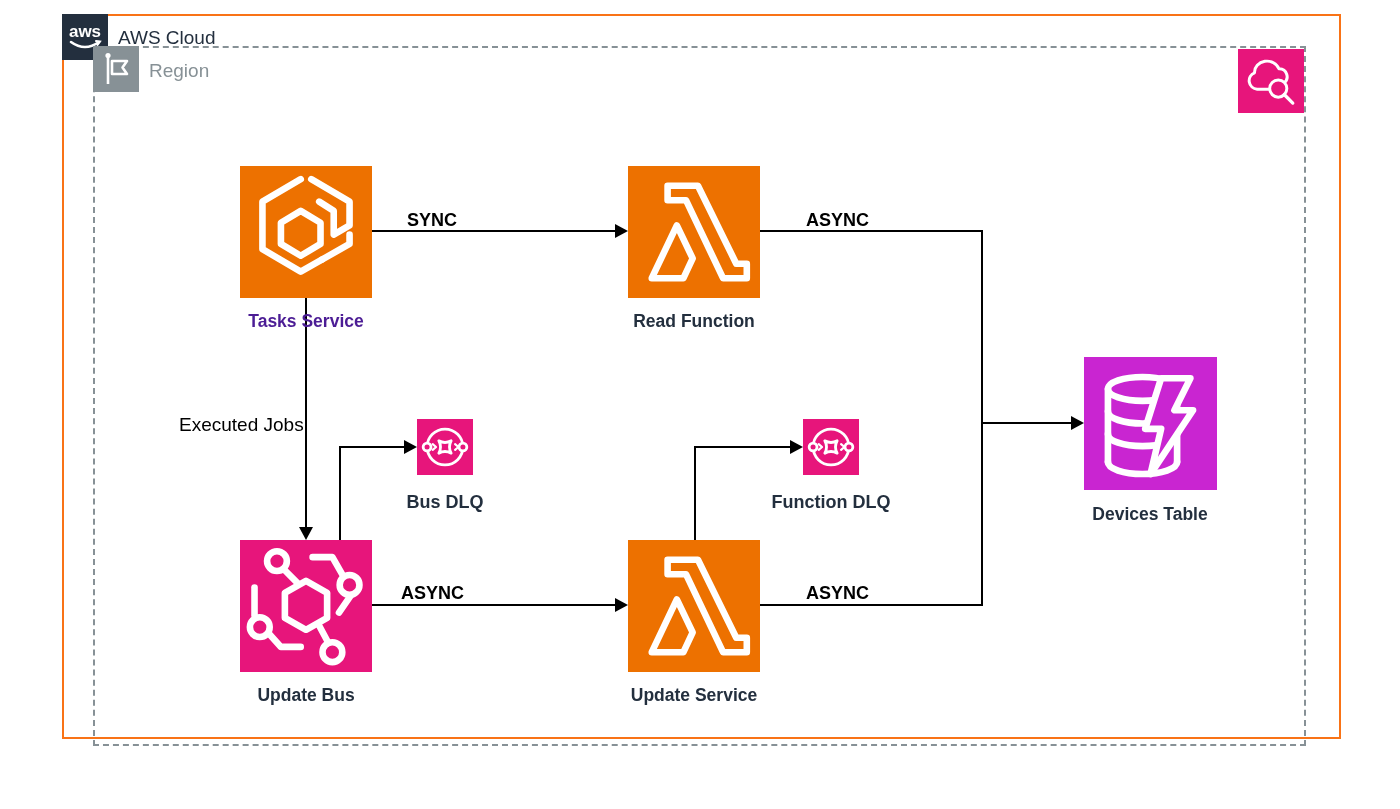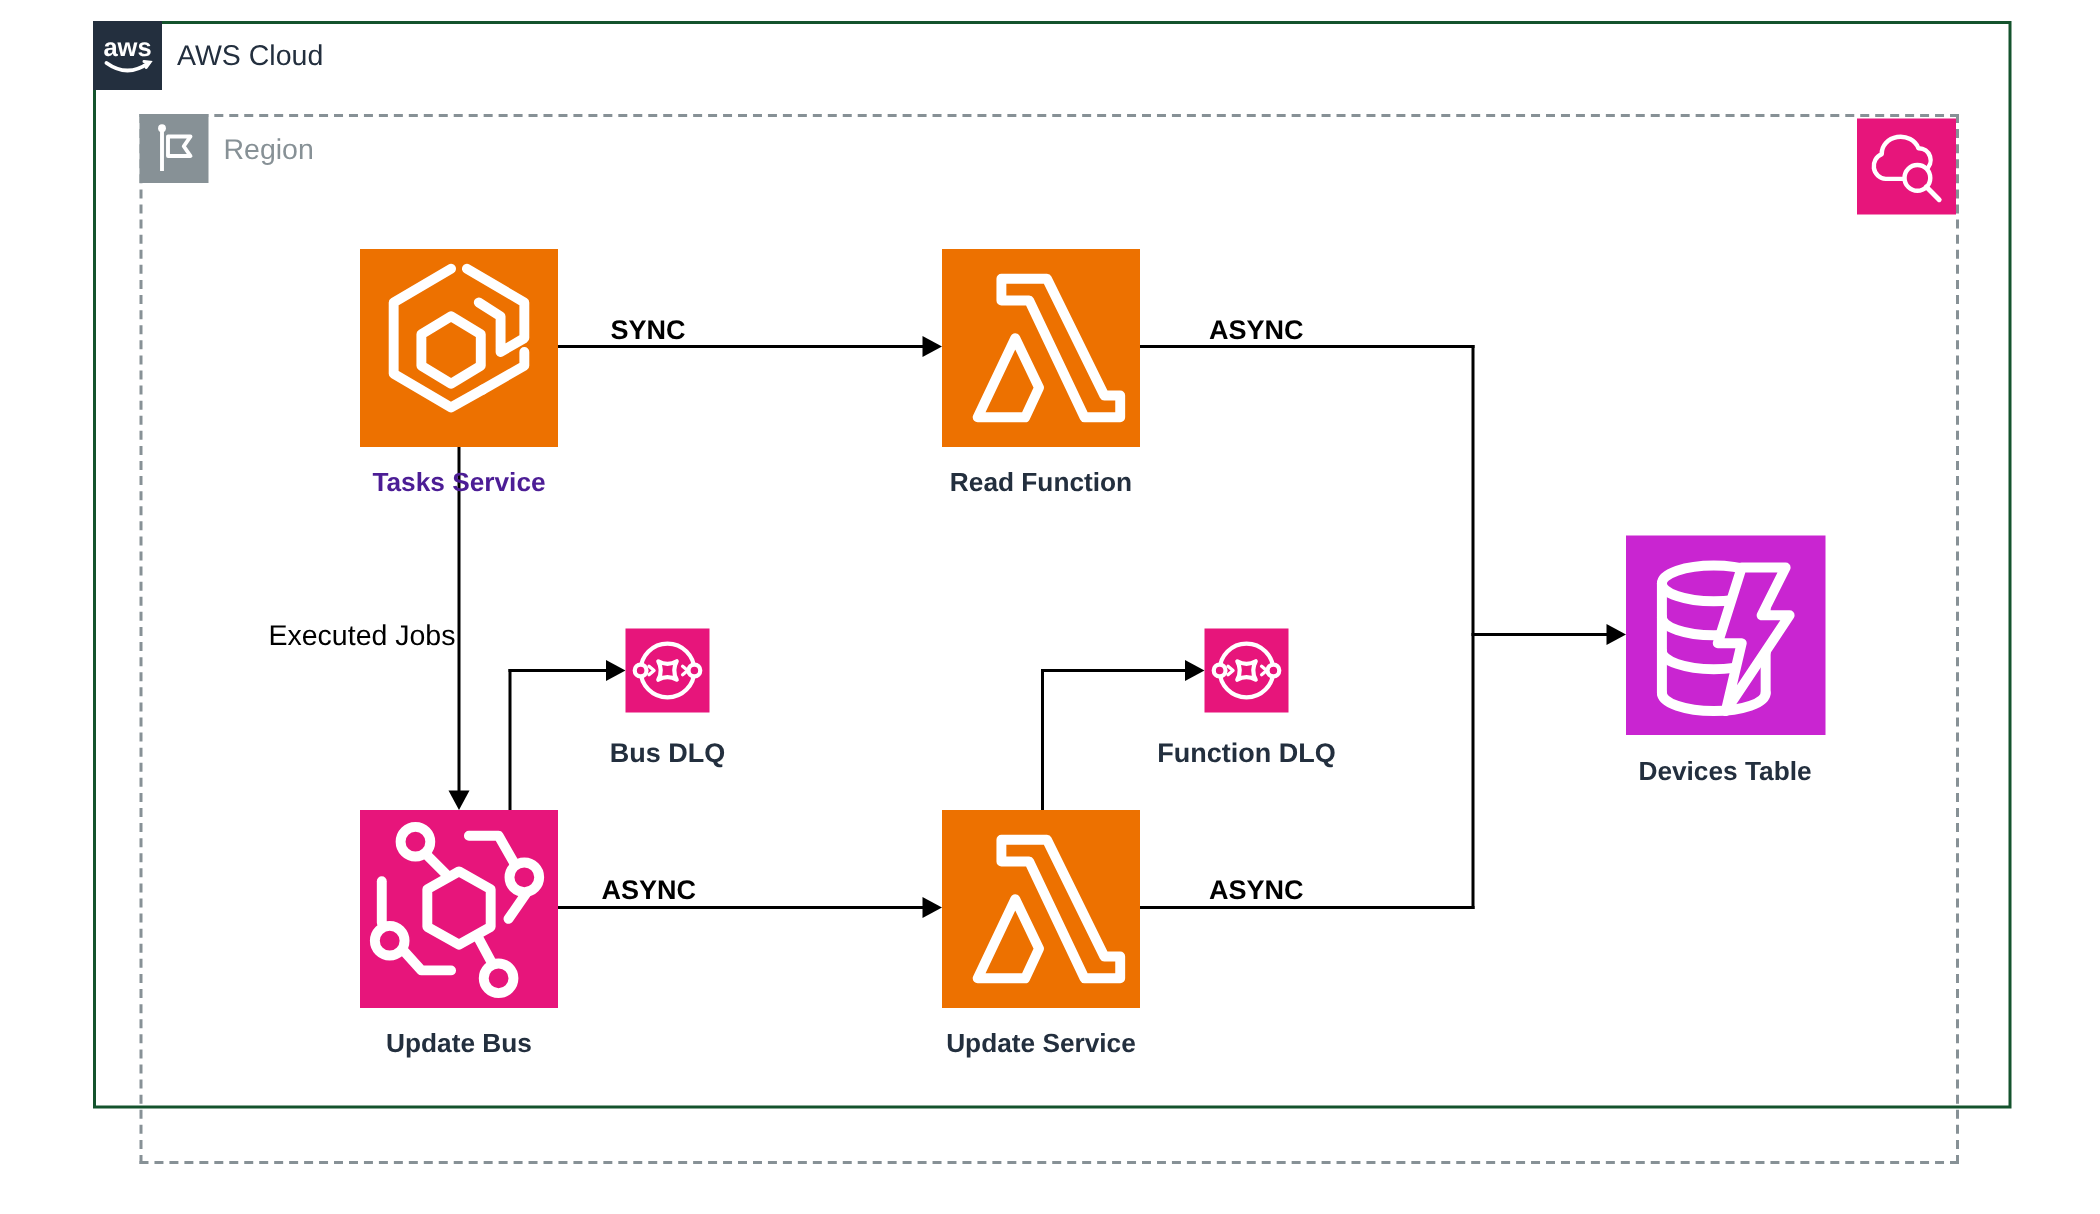--- a/index.html
+++ b/index.html
@@ -1,23 +1,23 @@
 <!DOCTYPE html>
 <html><head>
 <meta charset="utf-8">
 <style>
   html,body{margin:0;padding:0;background:#fff;}
   #canvas{position:relative;width:1400px;height:809px;background:#fff;overflow:hidden;
           font-family:"Liberation Sans",sans-serif;}
   
   .cloud-box{position:absolute;left:62px;top:14px;width:1279px;height:725px;
-             border:2px solid #14532d;box-sizing:border-box;background:#fff;}
+             border:2px solid #f97316;box-sizing:border-box;background:#fff;}
   .cloud-logo{position:absolute;left:-2px;top:-2px;width:46px;height:46px;background:#232F3E;}
   .cloud-title{position:absolute;left:54px;top:11px;font-size:19px;color:#232F3E;}
-  .region-box{position:absolute;left:29px;top:60px;width:1213px;height:700px;
+  .region-box{position:absolute;left:29px;top:30px;width:1213px;height:700px;
               border:2px dashed #879196;box-sizing:border-box;text-decoration:underline;}
   .region-flag{position:absolute;left:-2px;top:-2px;width:46px;height:46px;background:#879196;}
   .region-title{position:absolute;left:54px;top:12px;font-size:19px;color:#879196;}
   .cw-icon{position:absolute;left:1143px;top:1px;width:66px;height:64px;background:#E7157B;}
   
   .node-icon{position:absolute;z-index:3;}
   .node-icon svg{display:block;width:100%;height:100%;}
   .bg-orange{background:#ED7100;}
   .bg-pink{background:#E7157B;}
   .bg-purple{background:#C925D1;}

